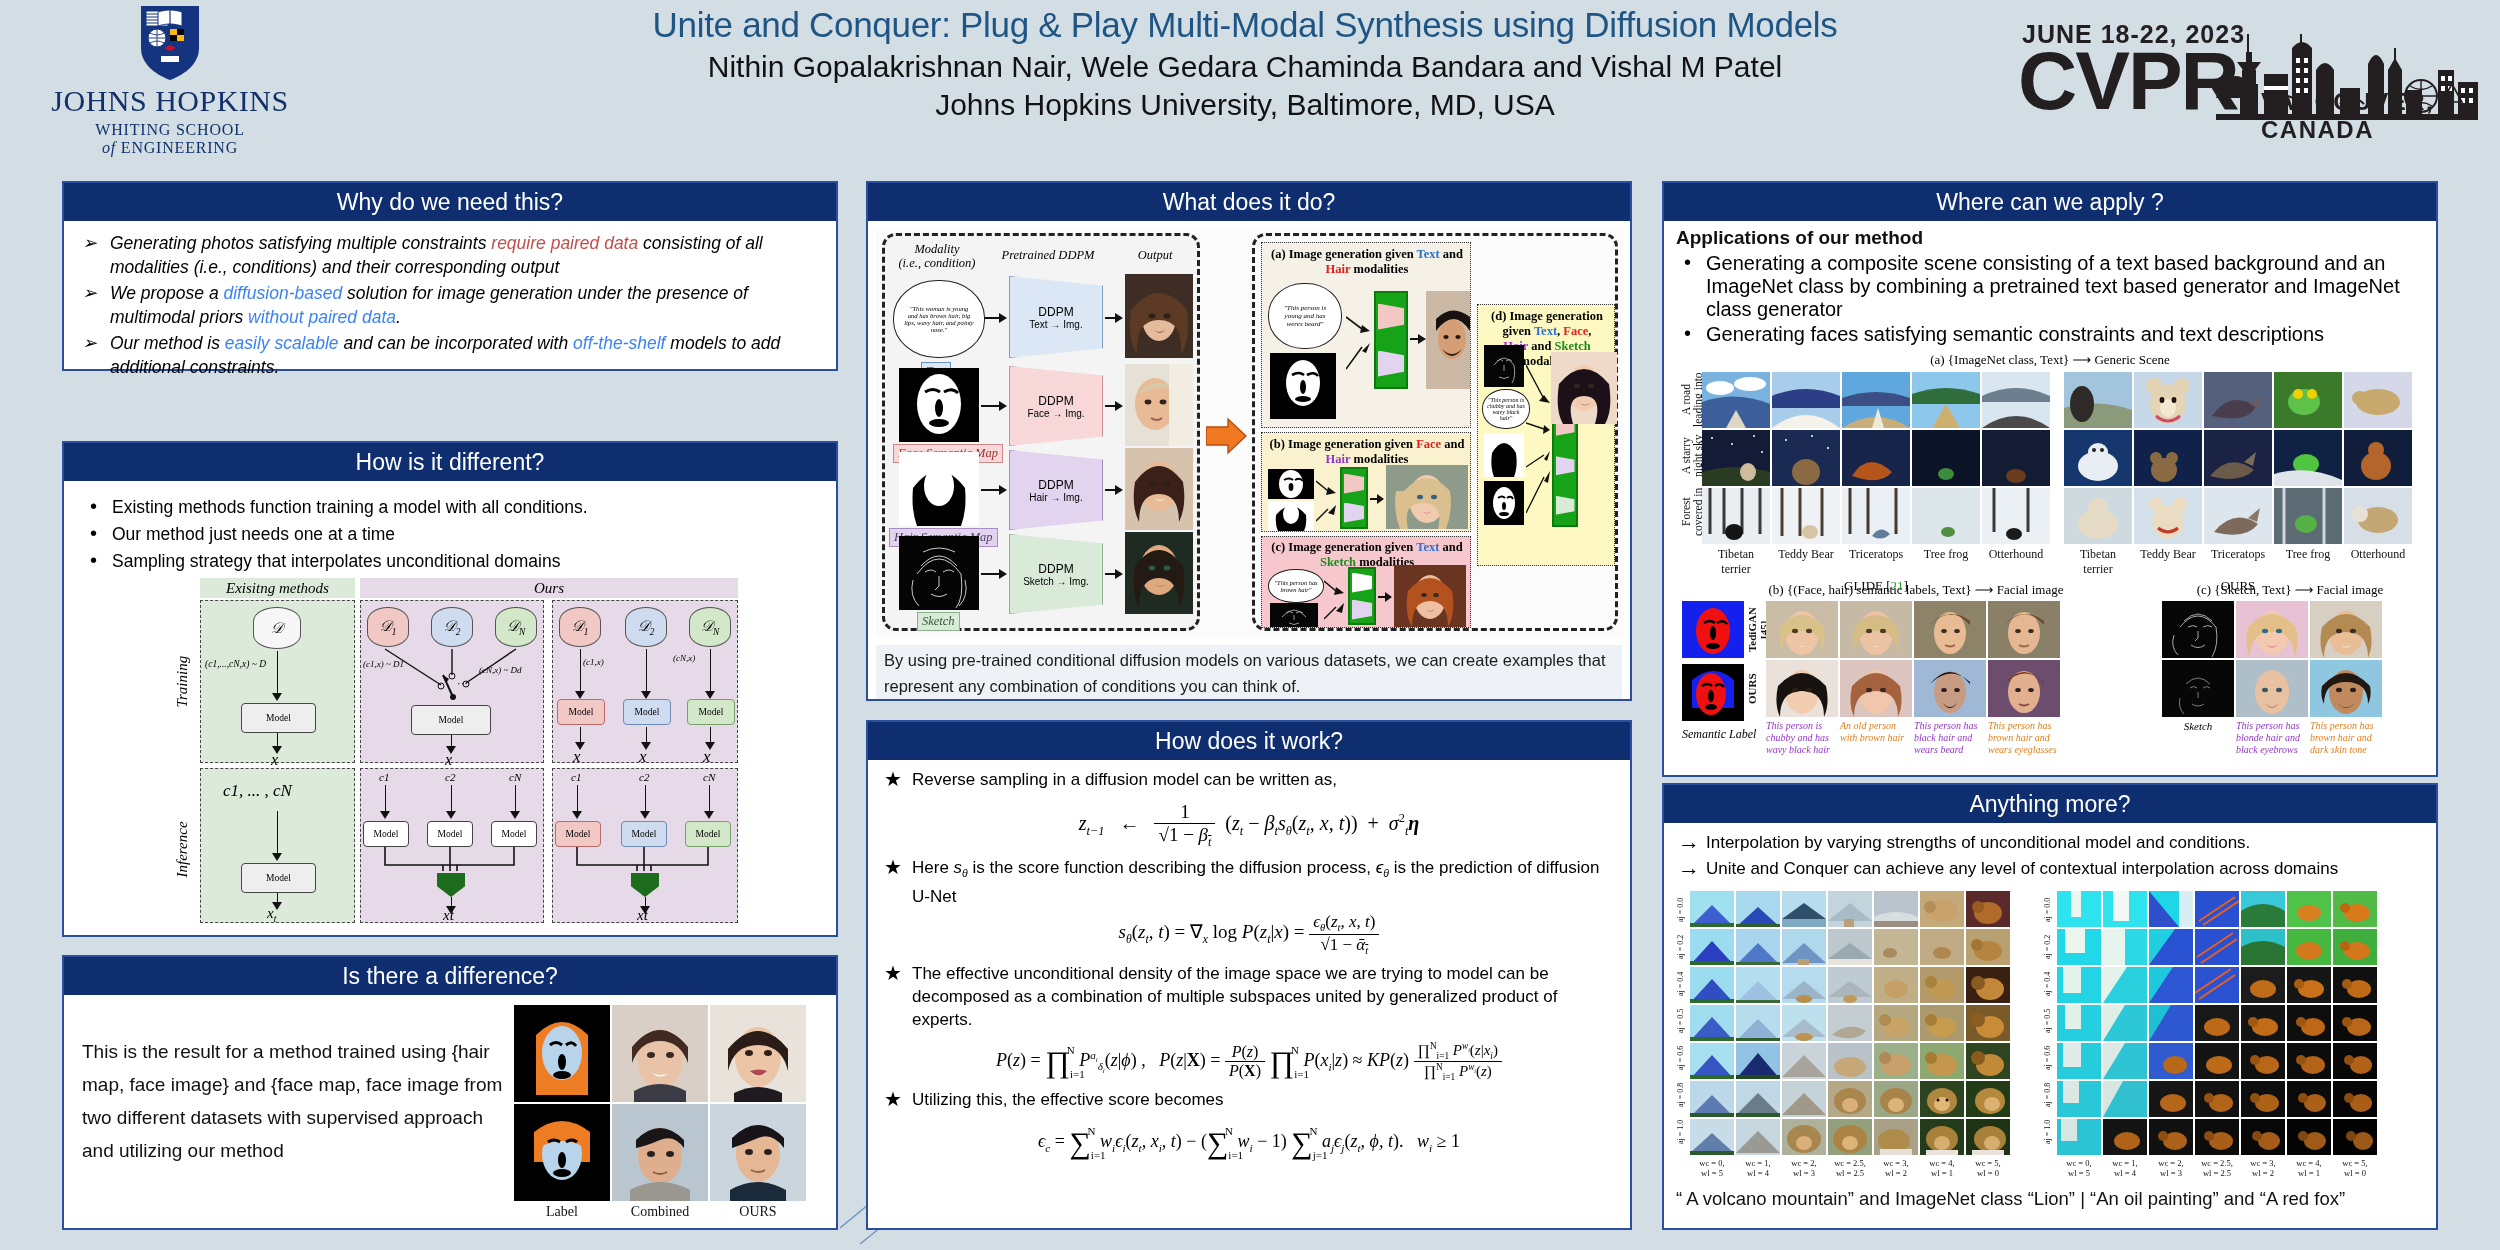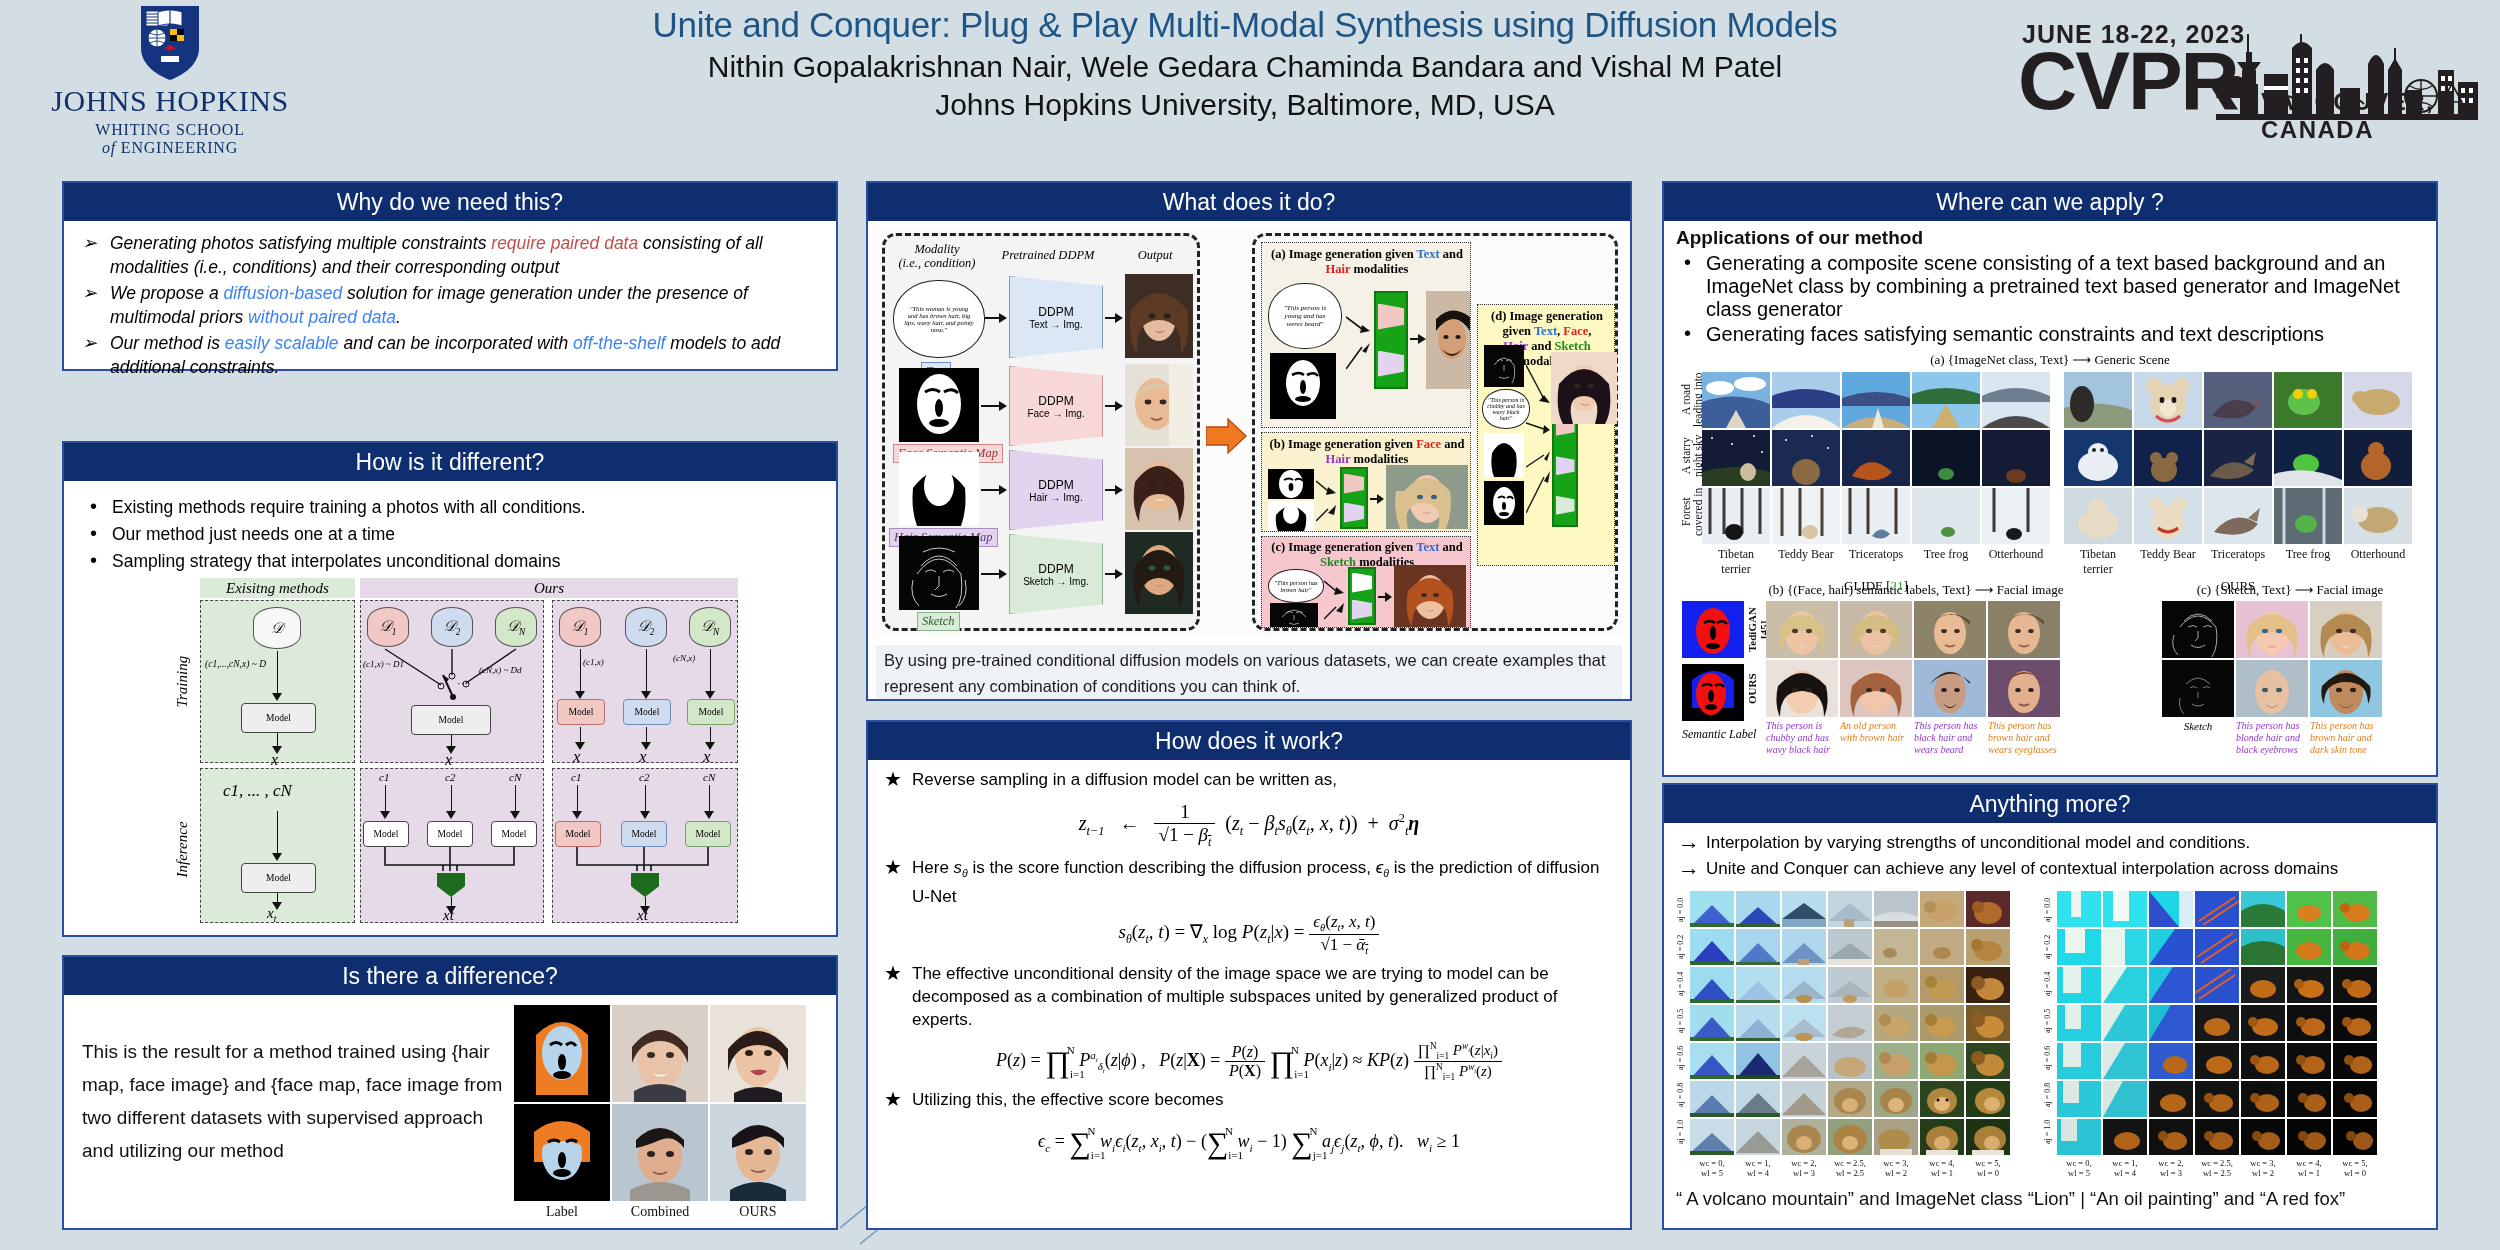--- a/index.html
+++ b/index.html
@@ -238,21 +238,21 @@
           <span>Our method is </span><span class="green">easily scalable</span><span> and can be incorporated with </span><span class="green">off-the-shelf</span><span> models to add additional constraints.</span>
         </li>
       </ul>
     </div>
   </div>
 
   <div class="panel" style="left:62px; top:441px; width:776px; height:496px;">
     <div class="panel-head">How is it different?</div>
     <div class="panel-body" style="padding:14px 18px 0 18px;">
       <ul class="dotlist" style="font-size:17.5px; line-height:25px;">
-        <li>Existing methods require training a photos with all conditions.</li>
+        <li>Existing methods function training a model with all conditions.</li>
         <li> Our method just needs one at  a time</li>
         <li>Sampling strategy that interpolates unconditional domains</li>
       </ul>
 
       <div class="diagbox">
 
         <div class="dg-head dg-green" style="left:40px; top:0; width:155px; line-height:20px;">Exisitng methods</div>
         <div class="dg-head dg-purple" style="left:200px; top:0; width:378px; line-height:20px;">Ours</div>
 
         <div class="vlbl" style="left:-14px; top:85px; width:72px;">Training</div>

